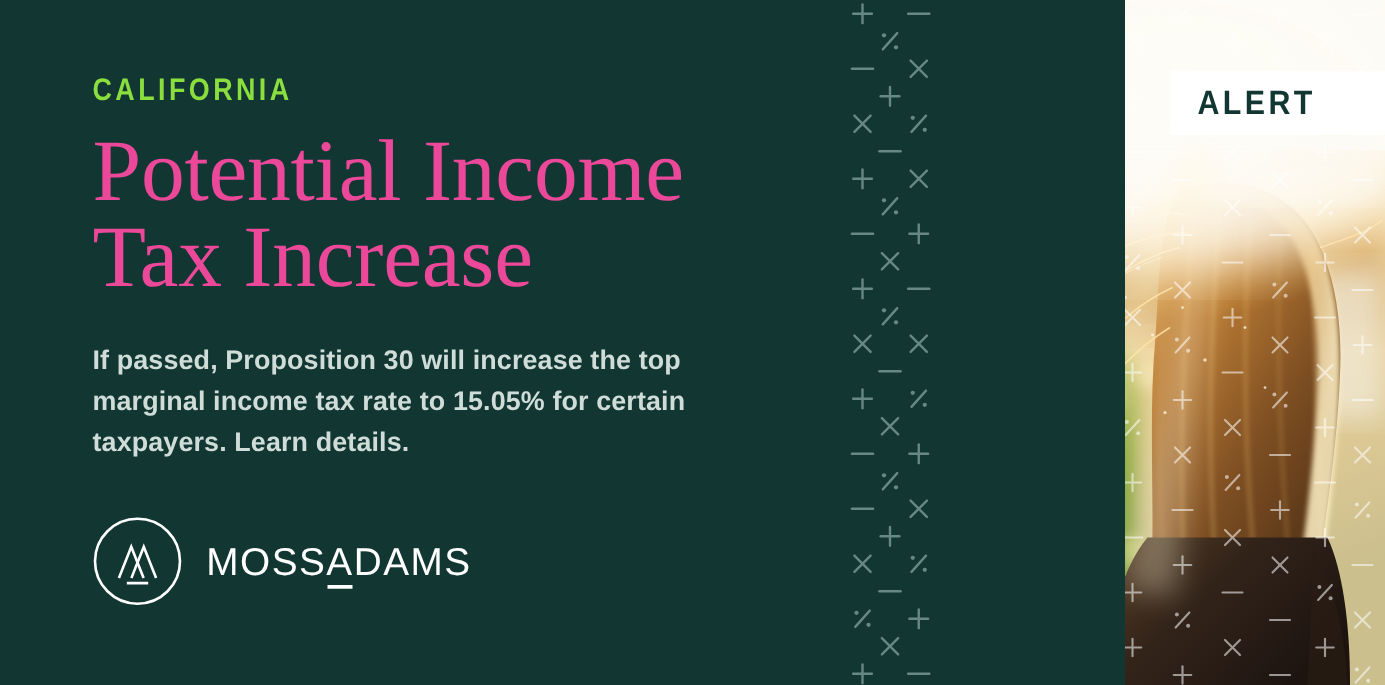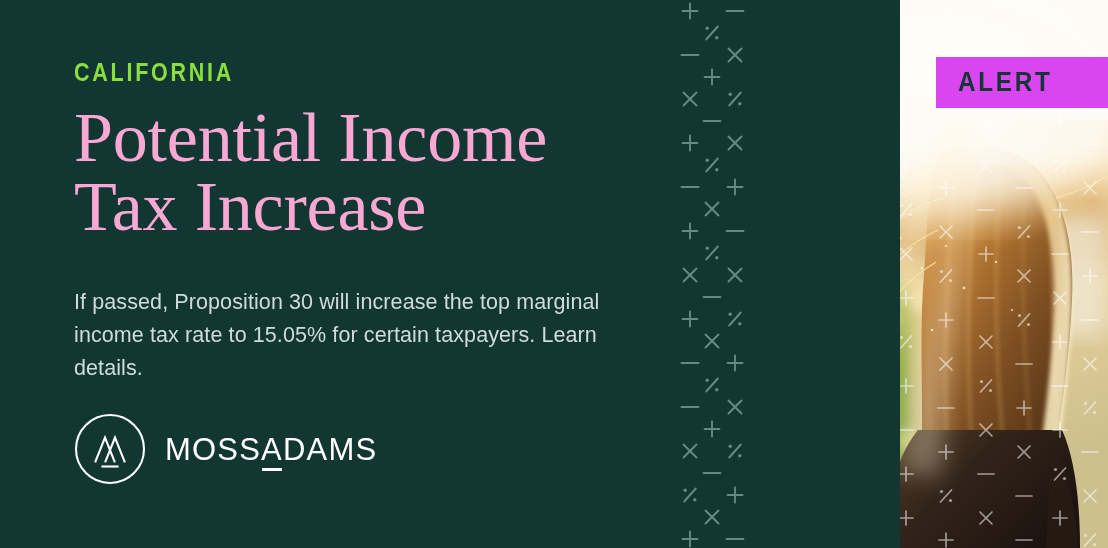--- a/index.html
+++ b/index.html
@@ -35,35 +35,36 @@
     font-size:25px;
     font-weight:bold;
     letter-spacing:3.2px;
     line-height:1;
     transform:scaleX(0.86);
     transform-origin:left center;
     white-space:nowrap;
   }
   .headline {
     margin-top:18px;
-    color:#f9a8d4;
+    color:#ec4899;
     font-family:"Liberation Serif","DejaVu Serif",serif;
     font-size:70px;
     font-weight:normal;
     line-height:0.99;
     letter-spacing:-0.2px;
   }
   .headline .ln { display:block; }
   .subcopy {
-    margin-top:44px;
+    margin-top:30px;
     color:#cfdcd8;
     font-size:21.5px;
     line-height:1.55;
     letter-spacing:0.1px;
     max-width:545px;
+    font-weight:bold;
   }
 
   
   .logo {
     position:absolute;
     left:74px; top:413px;
     display:flex;
     align-items:center;
     gap:19px;
   }
@@ -113,21 +114,21 @@
     width:358px; height:548px;
     z-index:4;
     pointer-events:none;
   }
 
   
   .alert-badge {
     position:absolute;
     left:936px; top:57px;
     width:172px; height:51px;
-    background:#d946ef;
+    background:#ffffff;
     z-index:6;
     display:flex;
     align-items:center;
   }
   .alert-badge .alert-text {
     color:#123733;
     font-family:"Liberation Sans Narrow","Liberation Sans",sans-serif;
     font-size:27px;
     font-weight:bold;
     letter-spacing:3px;

